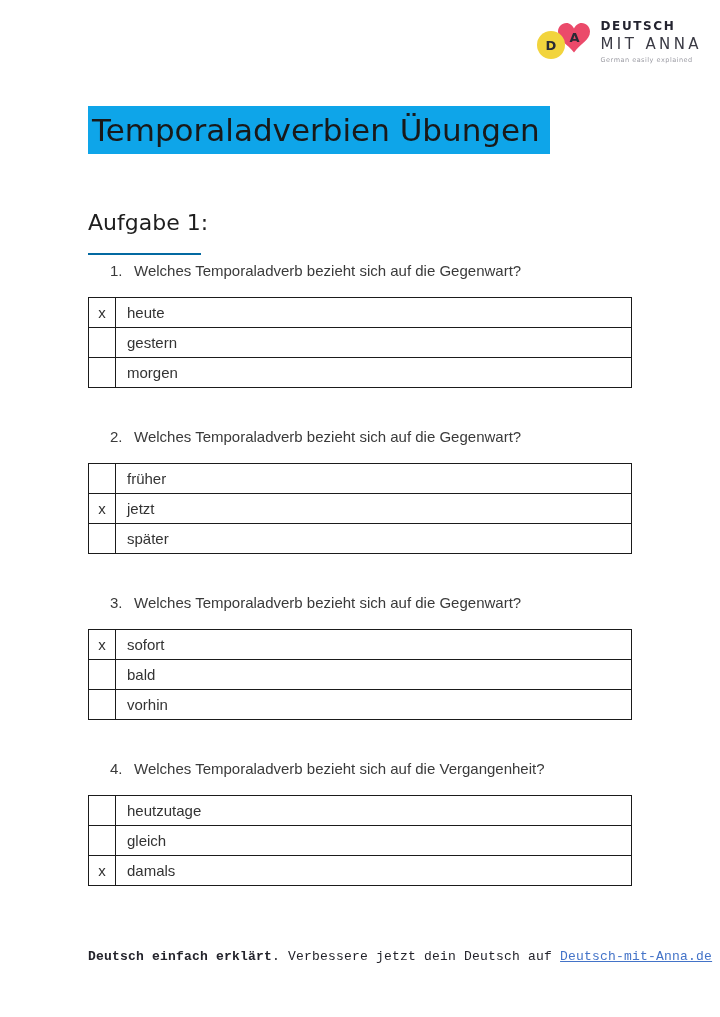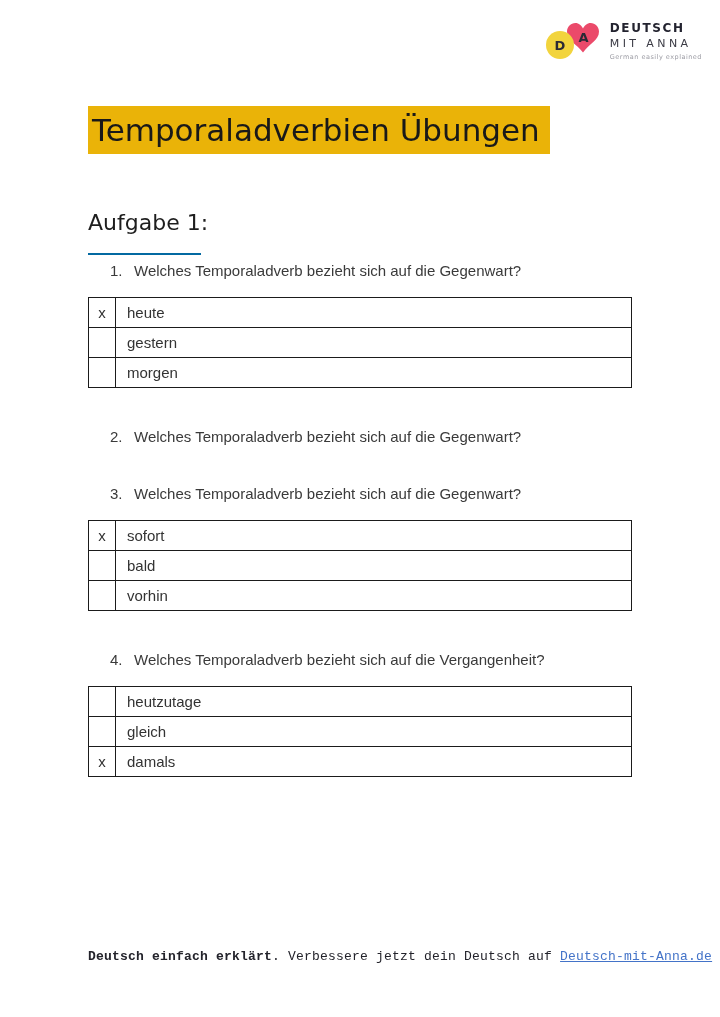--- a/index.html
+++ b/index.html
@@ -25,21 +25,21 @@
     fill: #2a2a35;
   }
   .logo-text { display: flex; flex-direction: column; }
   .logo-name {
     font-family: "DejaVu Sans", sans-serif;
     font-weight: bold; font-size: 12px;
     letter-spacing: 1.6px; color: #23232f;
   }
   .logo-sub {
     font-family: "DejaVu Sans", sans-serif;
-    font-weight: normal; font-size: 11px;
+    font-weight: normal; font-size: 15px;
     letter-spacing: 3.4px; color: #3a3a44;
     margin-top: 2px;
   }
   .logo-tag {
     font-family: "DejaVu Sans", sans-serif;
     font-size: 6.5px; letter-spacing: 0.5px;
     color: #9b9ba3; margin-top: 3px;
   }
 
   
@@ -117,21 +117,21 @@
     <div class="logo-text">
       <span class="logo-name">DEUTSCH</span>
       <span class="logo-sub">MIT ANNA</span>
       <span class="logo-tag">German easily explained</span>
     </div>
   </div>
 
   <div class="content">
 
     <div class="title-row">
-      <h1 class="doc-title" style="background:#eab308">Temporaladverbien Übungen</h1>
+      <h1 class="doc-title" style="background:#0ea5e9">Temporaladverbien Übungen</h1>
     </div>
 
     <h2 class="section-heading"><span class="underlined">Aufgabe 1</span><span>:</span></h2>
 
     <div class="question first">
       <span class="q-num">1.</span>
       <span>Welches Temporaladverb bezieht sich auf die Gegenwart?</span>
     </div>
     <table class="options">
       <tbody>
@@ -147,20 +147,36 @@
         <td class="mark-cell"></td>
         <td class="label-cell">morgen</td>
       </tr>
     </tbody>
       </table>
 
     <div class="question">
       <span class="q-num">2.</span>
       <span>Welches Temporaladverb bezieht sich auf die Gegenwart?</span>
     </div>
+    <table class="options">
+      <tbody>
+          <tr>
+        <td class="mark-cell"></td>
+        <td class="label-cell">früher</td>
+      </tr>
+      <tr>
+        <td class="mark-cell">x</td>
+        <td class="label-cell">jetzt</td>
+      </tr>
+      <tr>
+        <td class="mark-cell"></td>
+        <td class="label-cell">später</td>
+      </tr>
+    </tbody>
+      </table>
 
     <div class="question">
       <span class="q-num">3.</span>
       <span>Welches Temporaladverb bezieht sich auf die Gegenwart?</span>
     </div>
     <table class="options">
       <tbody>
           <tr>
         <td class="mark-cell">x</td>
         <td class="label-cell">sofort</td>

